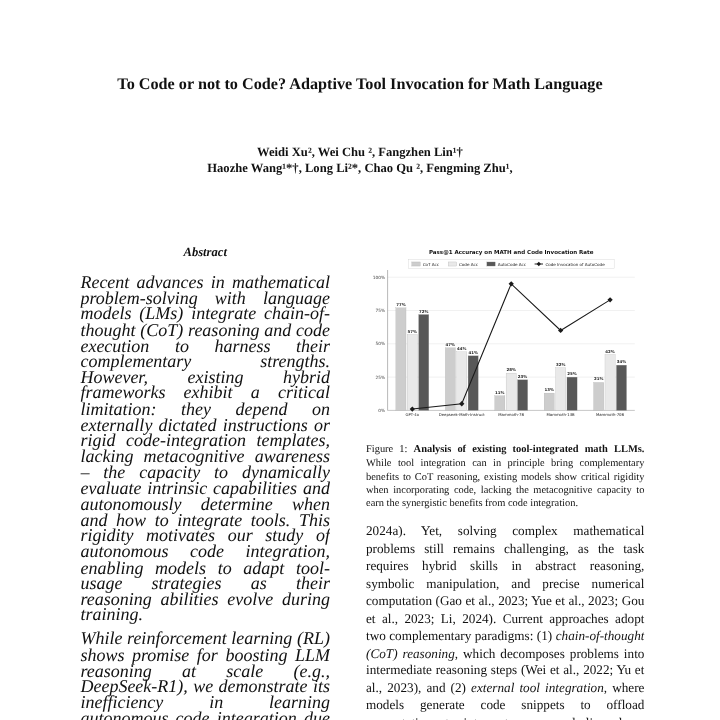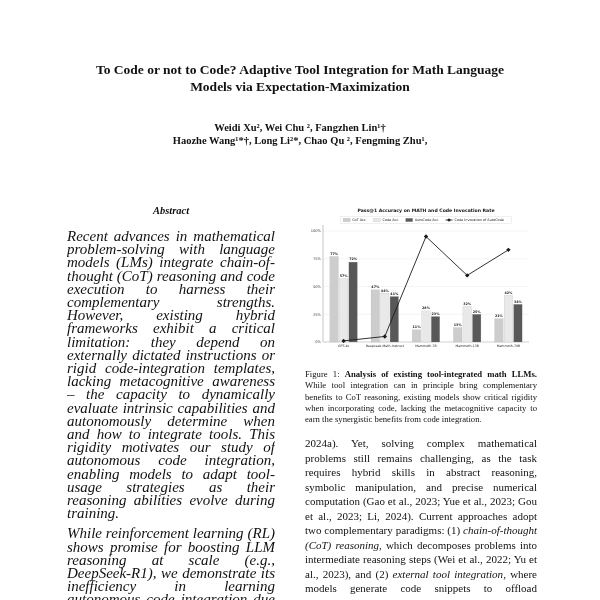--- a/index.html
+++ b/index.html
@@ -39,22 +39,21 @@
     font-size:11px;line-height:14.5px;text-align:justify;margin:0;
     hyphens:auto;-webkit-hyphens:auto;
   }
   .body-par i{font-style:italic;}
   svg text{font-family:"DejaVu Sans", sans-serif;}
 </style>
 </head>
 <body>
 
 <div class="page-title">
-  <div>To Code or not to Code? Adaptive Tool Integration for Math Language</div>
-  <div>Models via Expectation-Maximization</div>
+  <div>To Code or not to Code? Adaptive Tool Invocation for Math Language</div>
 </div>
 
 <div class="authors">
   <div class="auth-line">Weidi Xu², Wei Chu ², Fangzhen Lin¹†</div>
   <div class="auth-line">Haozhe Wang¹*†, Long Li²*, Chao Qu ², Fengming Zhu¹,</div>
 </div>
 
 <div class="col-left">
   <div class="abstract-heading">Abstract</div>
   <p class="abstract-par">Recent advances in mathematical problem-solving with language models (LMs) integrate chain-of-thought (CoT) reasoning and code execution to harness their complementary strengths. However, existing hybrid frameworks exhibit a critical limitation: they depend on externally dictated instructions or rigid code-integration templates, lacking metacognitive awareness – the capacity to dynamically evaluate intrinsic capabilities and autonomously determine when and how to integrate tools. This rigidity motivates our study of autonomous code integration, enabling models to adapt tool-usage strategies as their reasoning abilities evolve during training.</p>

